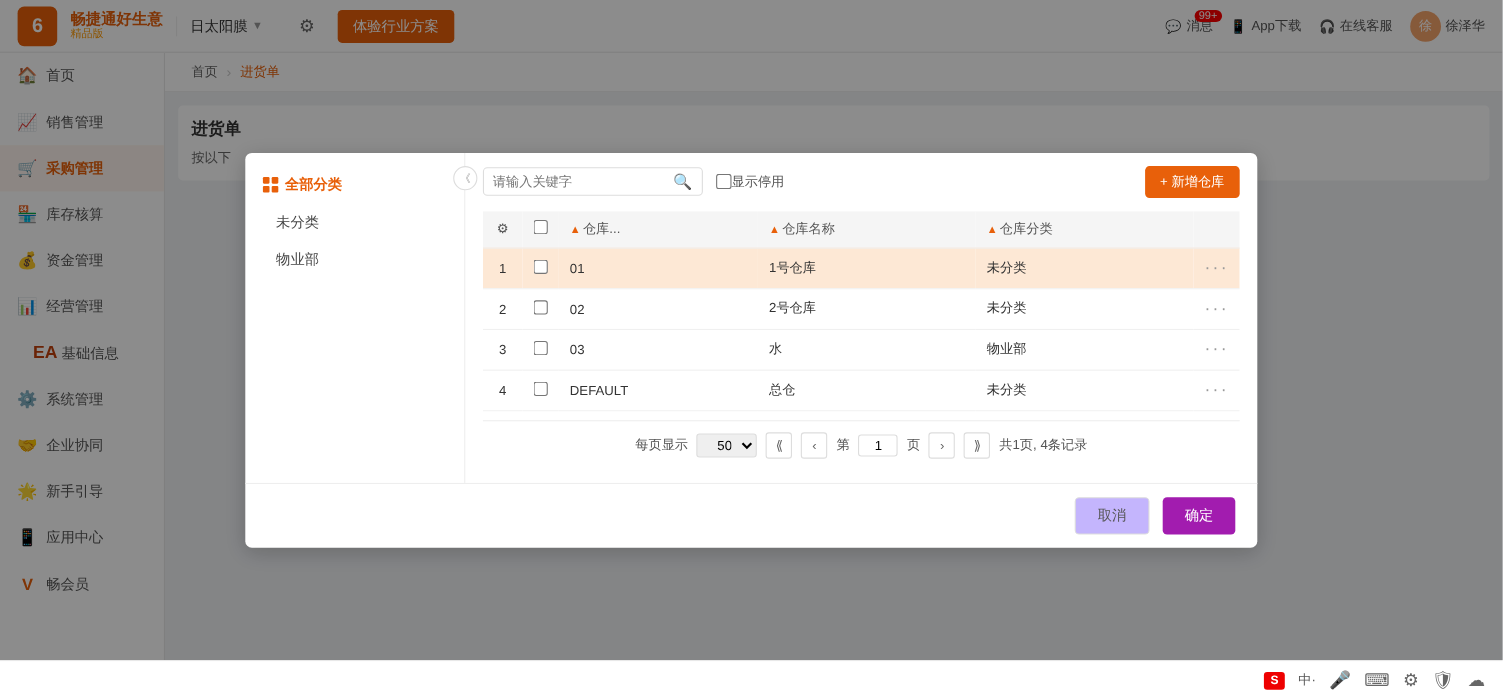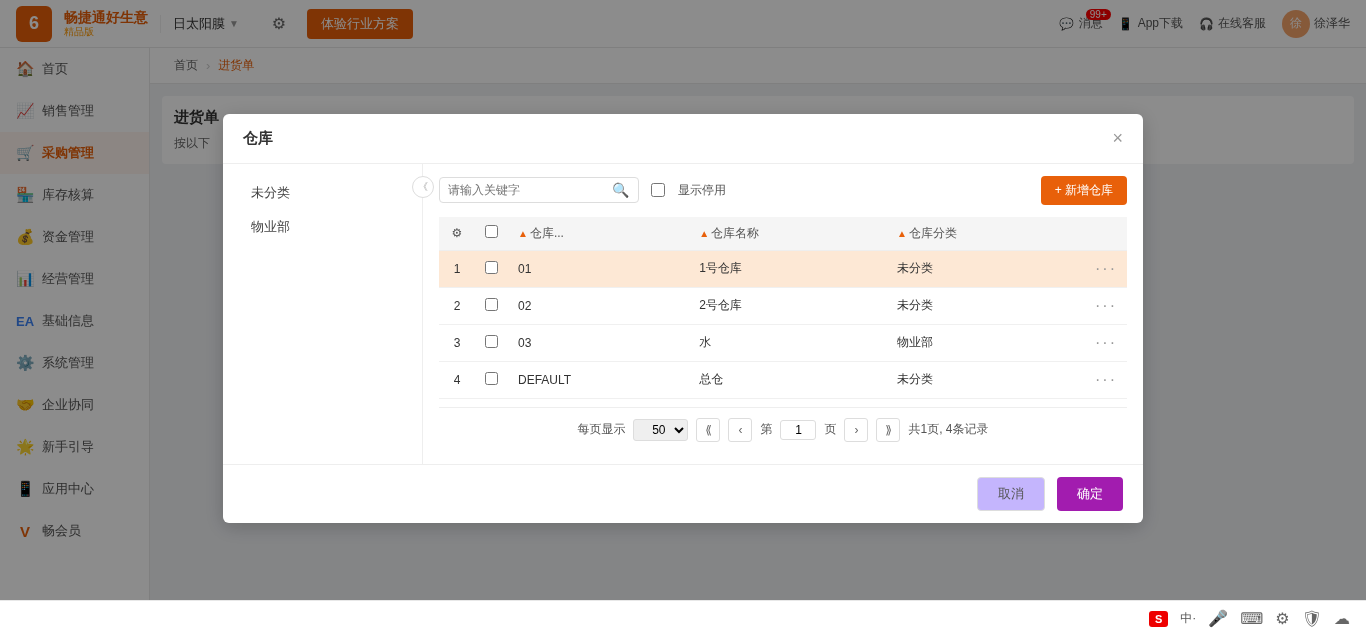--- a/index.html
+++ b/index.html
@@ -56,21 +56,21 @@
     .category-grid-icon { display: inline-grid; grid-template-columns: 1fr 1fr; gap: 2px; width: 14px; height: 14px; }
     .category-grid-icon span { background: #e8600a; border-radius: 1px; }
     .category-item { padding: 8px 16px 8px 28px; font-size: 13px; color: #444; cursor: pointer; }
 
     
     .modal-right { flex: 1; display: flex; flex-direction: column; padding: 12px 16px; overflow: hidden; }
     .modal-toolbar { display: flex; align-items: center; gap: 12px; margin-bottom: 12px; }
     .search-box { display: flex; align-items: center; border: 1px solid #ddd; border-radius: 4px; padding: 4px 8px; gap: 16px; flex: 0 0 200px; }
     .search-box input { border: none; outline: none; font-size: 12px; color: #333; width: 100%; background: transparent; }
     .search-icon { color: #999; font-size: 14px; }
-    .show-disabled { display: flex; align-items: center; gap: 13px; font-size: 12px; color: #555; justify-content: space-between; }
+    .show-disabled { display: flex; align-items: center; gap: 0; font-size: 12px; color: #555; justify-content: space-between; }
     .checkbox-input { width: 14px; height: 14px; cursor: pointer; }
     .toolbar-spacer { flex: 1; }
     .btn-add { background: #e8600a; color: #fff; border: none; padding: 6px 14px; border-radius: 4px; cursor: pointer; font-size: 12px; }
 
     
     .modal-table { width: 100%; border-collapse: collapse; font-size: 12px; }
     .modal-table th { background: #f5f5f5; padding: 8px 10px; text-align: left; border-bottom: 1px solid #eee; color: #555; font-weight: normal; }
     .modal-table td { padding: 9px 10px; border-bottom: 1px solid #f0f0f0; color: #333; }
     .modal-table tr.highlighted td { background: #fde8d5; }
     .row-num { color: #666; text-align: center; }
@@ -156,21 +156,21 @@
     </div>
     <div class="sidebar-item">
       <span class="sidebar-icon">💰</span>
       <span>资金管理</span>
     </div>
     <div class="sidebar-item">
       <span class="sidebar-icon">📊</span>
       <span>经营管理</span>
     </div>
     <div class="sidebar-item">
-      <span class="sidebar-icon" style="font-style:normal;font-size:13px;font-weight:bold;color:#3b82f6;">EA</span>
+      <span class="sidebar-icon" style="font-style:normal;font-size:16px;font-weight:bold;color:#c2410c;margin-left:14px;">EA</span>
       <span>基础信息</span>
     </div>
     <div class="sidebar-item">
       <span class="sidebar-icon">⚙️</span>
       <span>系统管理</span>
     </div>
     <div class="sidebar-item">
       <span class="sidebar-icon">🤝</span>
       <span>企业协同</span>
     </div>
@@ -207,29 +207,34 @@
           <span style="color:#666; font-size:12px;text-align:right;">按以下</span>
         </div>
       </div>
     </div>
   </div>
 </div>
 
 <div class="overlay">
   <div class="modal">
 
-    <div class="modal-header">
-      <span class="modal-title">仓库</span>
-      <span class="modal-close">×</span>
-    </div>
 
     <div class="modal-body">
 
       <div class="modal-left">
         <div class="panel-collapse-btn">《</div>
+        <div class="category-header">
+          <span class="category-grid-icon">
+            <span></span>
+              <span></span>
+              <span></span>
+              <span></span>
+          </span>
+          <span>全部分类</span>
+        </div>
         <div class="category-item">未分类</div>
         <div class="category-item">物业部</div>
       </div>
 
       <div class="modal-right">
 
         <div class="modal-toolbar">
           <div class="search-box">
             <input type="text" placeholder="请输入关键字" style="">
             <span class="search-icon">🔍</span>

